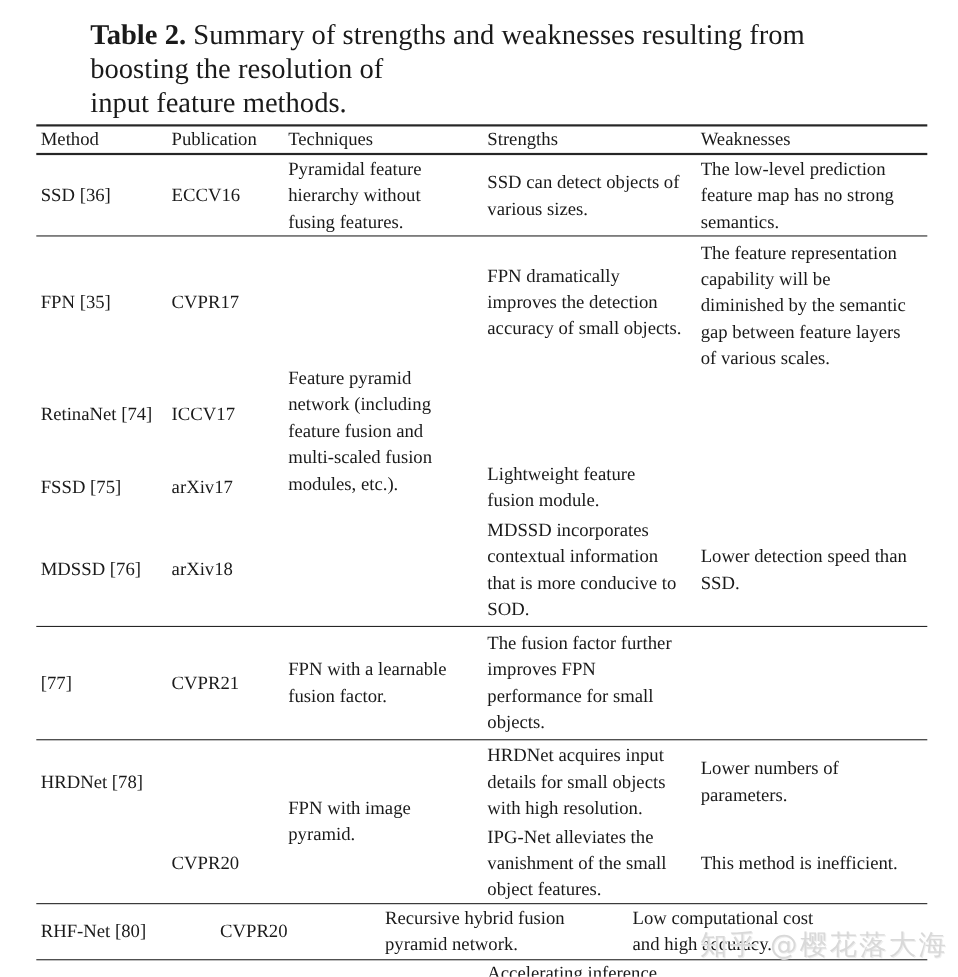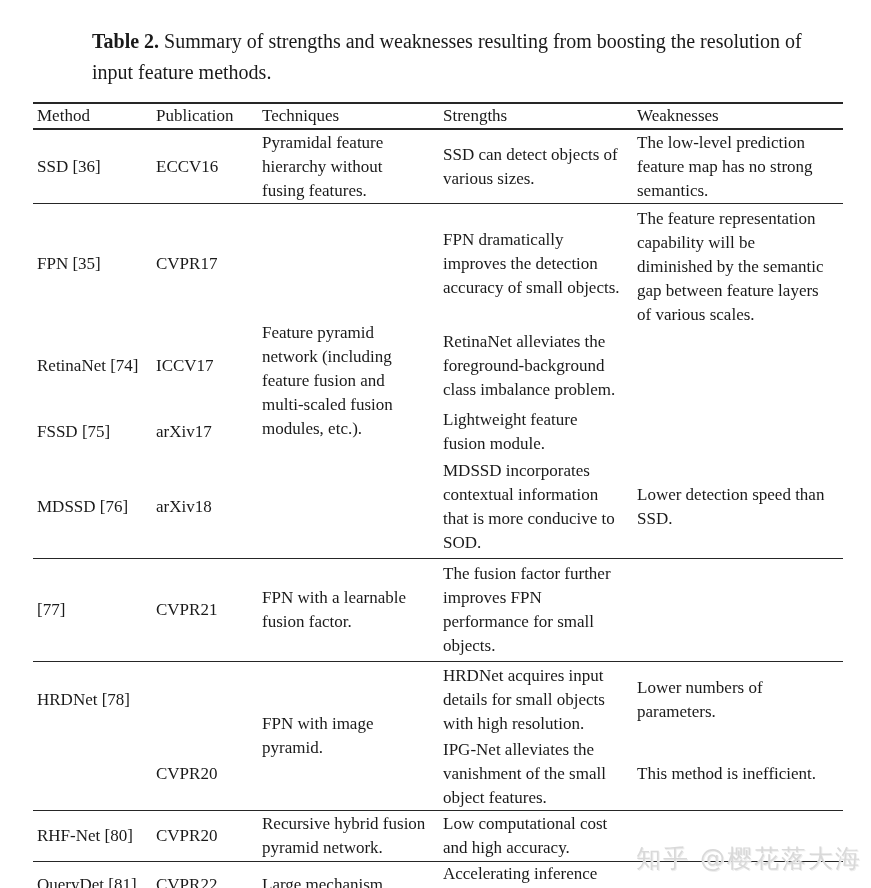--- a/index.html
+++ b/index.html
@@ -7,24 +7,24 @@
     padding: 0;
     width: 871px;
     height: 888px;
     background: #ffffff;
     overflow: hidden;
     font-family: "Liberation Serif", serif;
     color: #1a1a1a;
     position: relative;
   }
   .caption {
-    margin: 14px;
+    margin: 4px;
     padding: 12px 0 0 78px;
     width: 726px;
-    font-size: 20px;
+    font-size: 26px;
     line-height: 31px;
   }
   .caption b { font-weight: bold; }
   .paper-table {
     margin: 1px 28px 0 33px;
     width: 810px;
     border-top: 2px solid #262626;
     border-bottom: 2px solid #262626;
     font-size: 17px;
     line-height: 24px;
@@ -34,21 +34,21 @@
     display: grid;
     grid-template-columns: 119px 106px 181px 194px 210px;
     border-bottom: 1.5px solid #262626;
     box-sizing: border-box;
   }
   .bh { grid-template-rows: 24px; border-bottom-width: 2px; }
   .b0 { grid-template-rows: 73px; }
   .b1 { grid-template-rows: 119px 86px 46px 103px; }
   .b2 { grid-template-rows: 102px; }
   .b3 { grid-template-rows: 76px 72px; }
-  .b4 { grid-template-rows: 50px; }
+  .b4 { grid-template-rows: 50px; gap: 44px; }
   .b5 { grid-template-rows: 44px; border-bottom: none; }
   .b5 .c { line-height: 21px; }
   .c {
     box-sizing: border-box;
     padding: 0 10px 0 4px;
     display: flex;
     flex-direction: column;
     justify-content: center;
     overflow: hidden;
   }
@@ -99,21 +99,20 @@
       <div class="c" style="grid-area:1/1">FPN [35]</div>
       <div class="c" style="grid-area:1/2">CVPR17</div>
       <div class="c" style="grid-area:2/1">RetinaNet [74]</div>
       <div class="c" style="grid-area:2/2">ICCV17</div>
       <div class="c" style="grid-area:3/1">FSSD [75]</div>
       <div class="c" style="grid-area:3/2">arXiv17</div>
       <div class="c" style="grid-area:4/1">MDSSD [76]</div>
       <div class="c" style="grid-area:4/2">arXiv18</div>
       <div class="c" style="grid-area:1/4">FPN dramatically improves the detection accuracy of small objects.</div>
       <div class="c" style="grid-row:1/5;grid-column:3">Feature pyramid network (including feature fusion and multi-scaled fusion modules, etc.).</div>
-      <div class="c" style="grid-area:2/4">RetinaNet alleviates the foreground-background class imbalance problem.</div>
       <div class="c" style="grid-area:3/4">Lightweight feature fusion module.</div>
       <div class="c" style="grid-area:4/4">MDSSD incorporates contextual information that is more conducive to SOD.</div>
       <div class="c top" style="grid-row:1/3;grid-column:5">The feature representation capability will be diminished by the semantic gap between feature layers of various scales.</div>
       <div class="c" style="grid-area:4/5">Lower detection speed than SSD.</div>
     </div>
 
     <div class="block b2">
       <div class="c" style="grid-area:1/1">[77]</div>
       <div class="c" style="grid-area:1/2">CVPR21</div>
       <div class="c" style="grid-area:1/3">FPN with a learnable fusion factor.</div>

